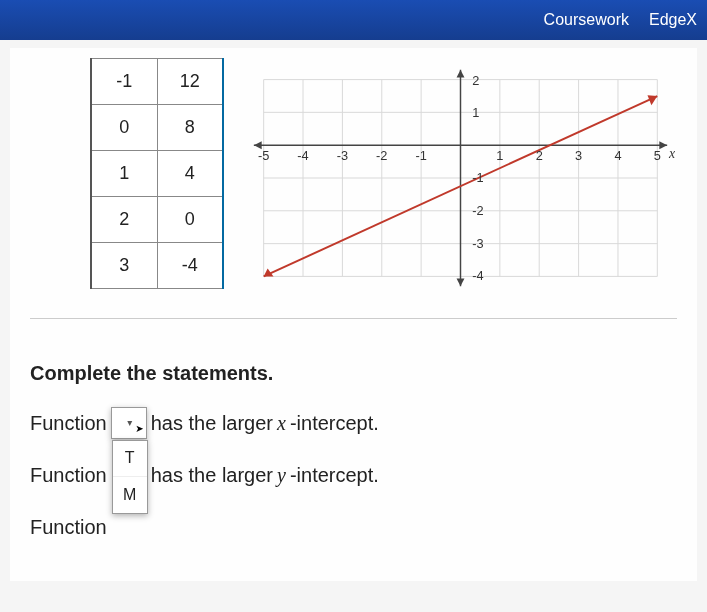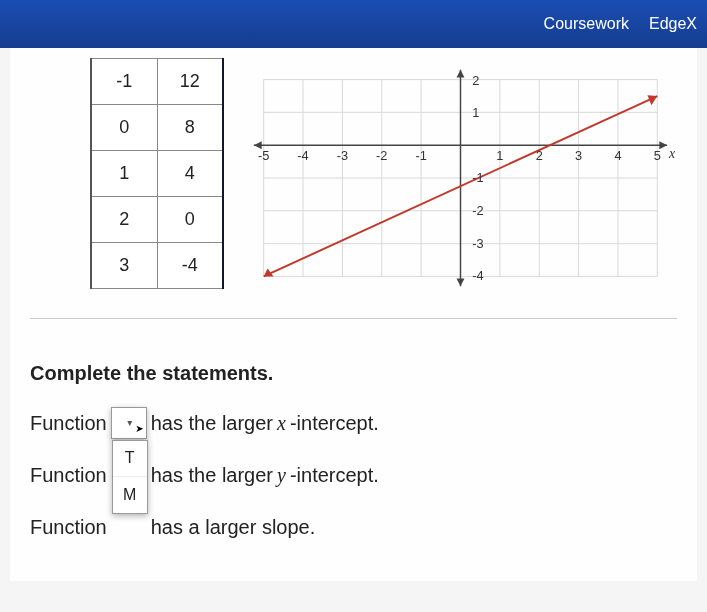--- a/index.html
+++ b/index.html
@@ -7,21 +7,21 @@
     font-family: Arial, sans-serif;
     background: #f5f5f5;
     width: 707px;
     height: 612px;
     overflow: hidden;
     position: relative;
   }
   .header-bar {
     position: absolute;
     top: 0; left: 0; right: 0;
-    height: 48px;
+    height: 40px;
     background: linear-gradient(180deg, #1a4db3 0%, #153d8f 100%);
     display: flex;
     align-items: center;
     justify-content: flex-end;
     padding-right: 10px;
     gap: 20px;
   }
   .header-link {
     color: #fff;
     font-size: 16px;
@@ -56,21 +56,21 @@
   .value-table td {
     border: 1px solid #888;
     width: 66px;
     height: 46px;
     text-align: center;
     vertical-align: middle;
     font-size: 18px;
     color: #222;
   }
   .value-table td:first-child { border-left: 2px solid #555; }
-  .value-table td:last-child { border-right: 2px solid #0f172a; }
+  .value-table td:last-child { border-right: 2px solid #0369a1; }
   
   .graph-wrap {
     flex: 1;
     position: relative;
     height: 240px;
   }
   .graph-svg { width: 100%; height: 100%; }
   .grid-line { stroke: #d8d8d8; stroke-width: 1; }
   .axis-line { stroke: #444; stroke-width: 1.5; }
   .plot-line { stroke: #c0392b; stroke-width: 2; }
@@ -259,17 +259,16 @@
       <span>Function</span>
       <span class="dropdown" style="visibility:hidden;"></span>
       <span>has the larger </span>
       <span class="italic-var">y</span>
       <span>-intercept.</span>
     </div>
 
     <div class="stmt-line">
       <span>Function</span>
       <span class="dropdown" style="visibility:hidden;"></span>
-      <span>has a larger slope.</span>
     </div>
   </div>
 
 </div>
 
 </body></html>

